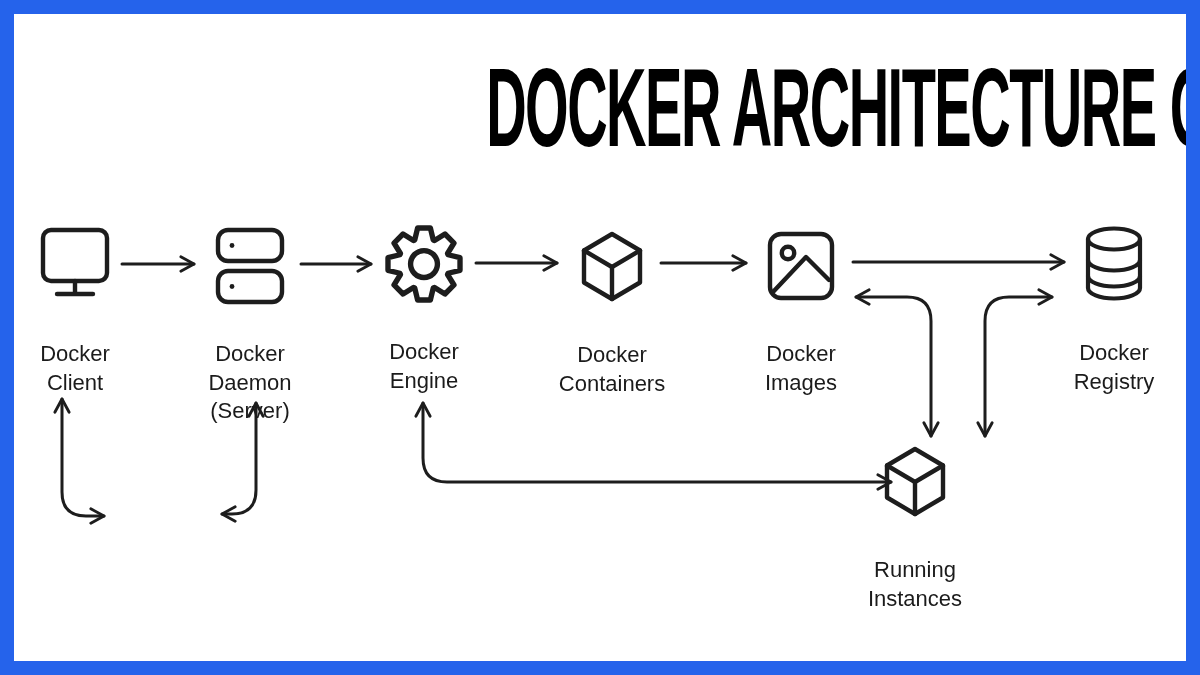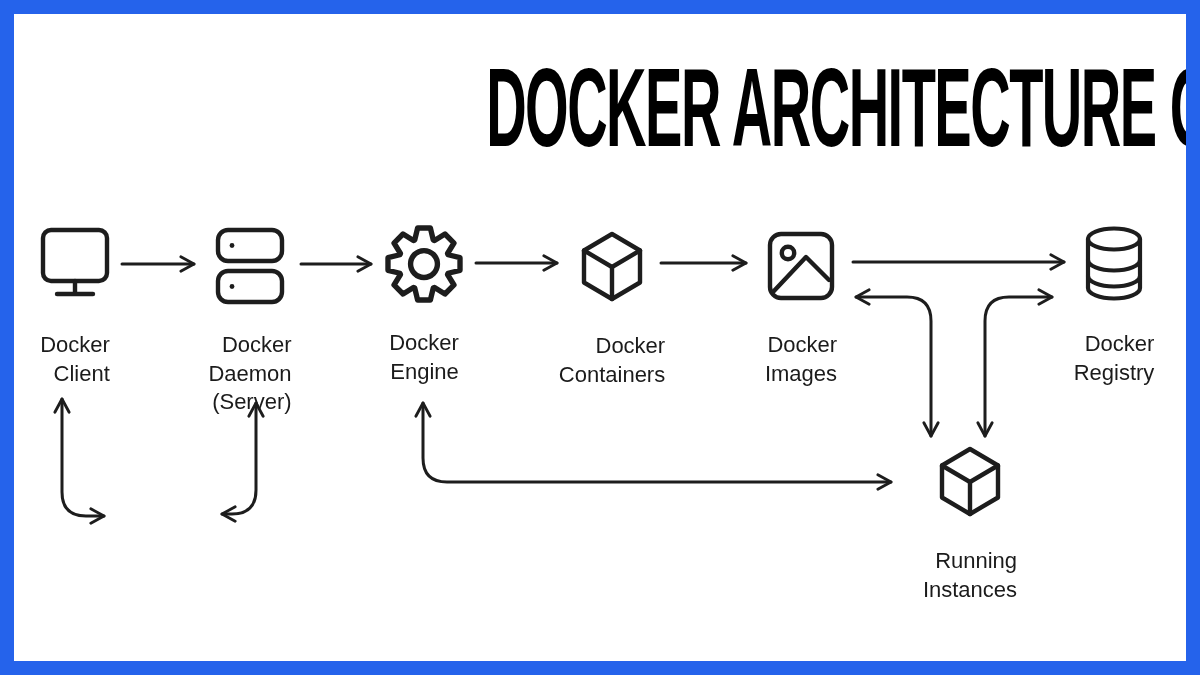--- a/index.html
+++ b/index.html
@@ -6,30 +6,30 @@
   #stage{position:relative;width:1200px;height:675px;background:#ffffff;overflow:hidden;
          font-family:"Liberation Sans",sans-serif;}
   #frame{position:absolute;inset:0;border:14px solid #2563eb;pointer-events:none;z-index:50;}
   #title{position:absolute;top:52px;left:0;width:1200px;text-align:center;z-index:5;}
   #title span{display:inline-block;font-family:"Liberation Sans",sans-serif;font-weight:900;
          font-size:112px;line-height:1;color:#000;letter-spacing:-3px;white-space:nowrap;
          transform:scaleX(0.5);transform-origin:50% 50%;}
   .arrows{position:absolute;left:0;top:0;width:1200px;height:675px;z-index:1;}
   .node{position:absolute;width:170px;display:flex;flex-direction:column;align-items:center;z-index:2;}
   .iconbox{height:92px;display:flex;align-items:center;justify-content:center;}
-  .node .label{margin-top:19px;font-size:22px;line-height:1.3;color:#1b1b1b;text-align:right;
+  .node .label{margin-top:28px;font-size:22px;line-height:1.3;color:#1b1b1b;text-align:center;
          white-space:pre-line;}
   svg.icon{display:block;}
   .n-client    {left:-10px; top:220px;}
   .n-daemon    {left:165px; top:220px;}
   .n-engine    {left:339px; top:218px;}
   .n-containers{left:527px; top:221px;}
   .n-images    {left:716px; top:220px;}
   .n-registry  {left:1029px;top:219px;}
-  .n-running   {left:885px; top:436px;}
+  .n-running   {left:830px; top:436px;}
   .n-restapi   {left:80px;  top:448px;}
 </style>
 </head>
 <body>
 
 <div id="stage">
   <div id="frame"></div>
 
   <div id="title">
     <span>DOCKER ARCHITECTURE OVERVIEW</span>

